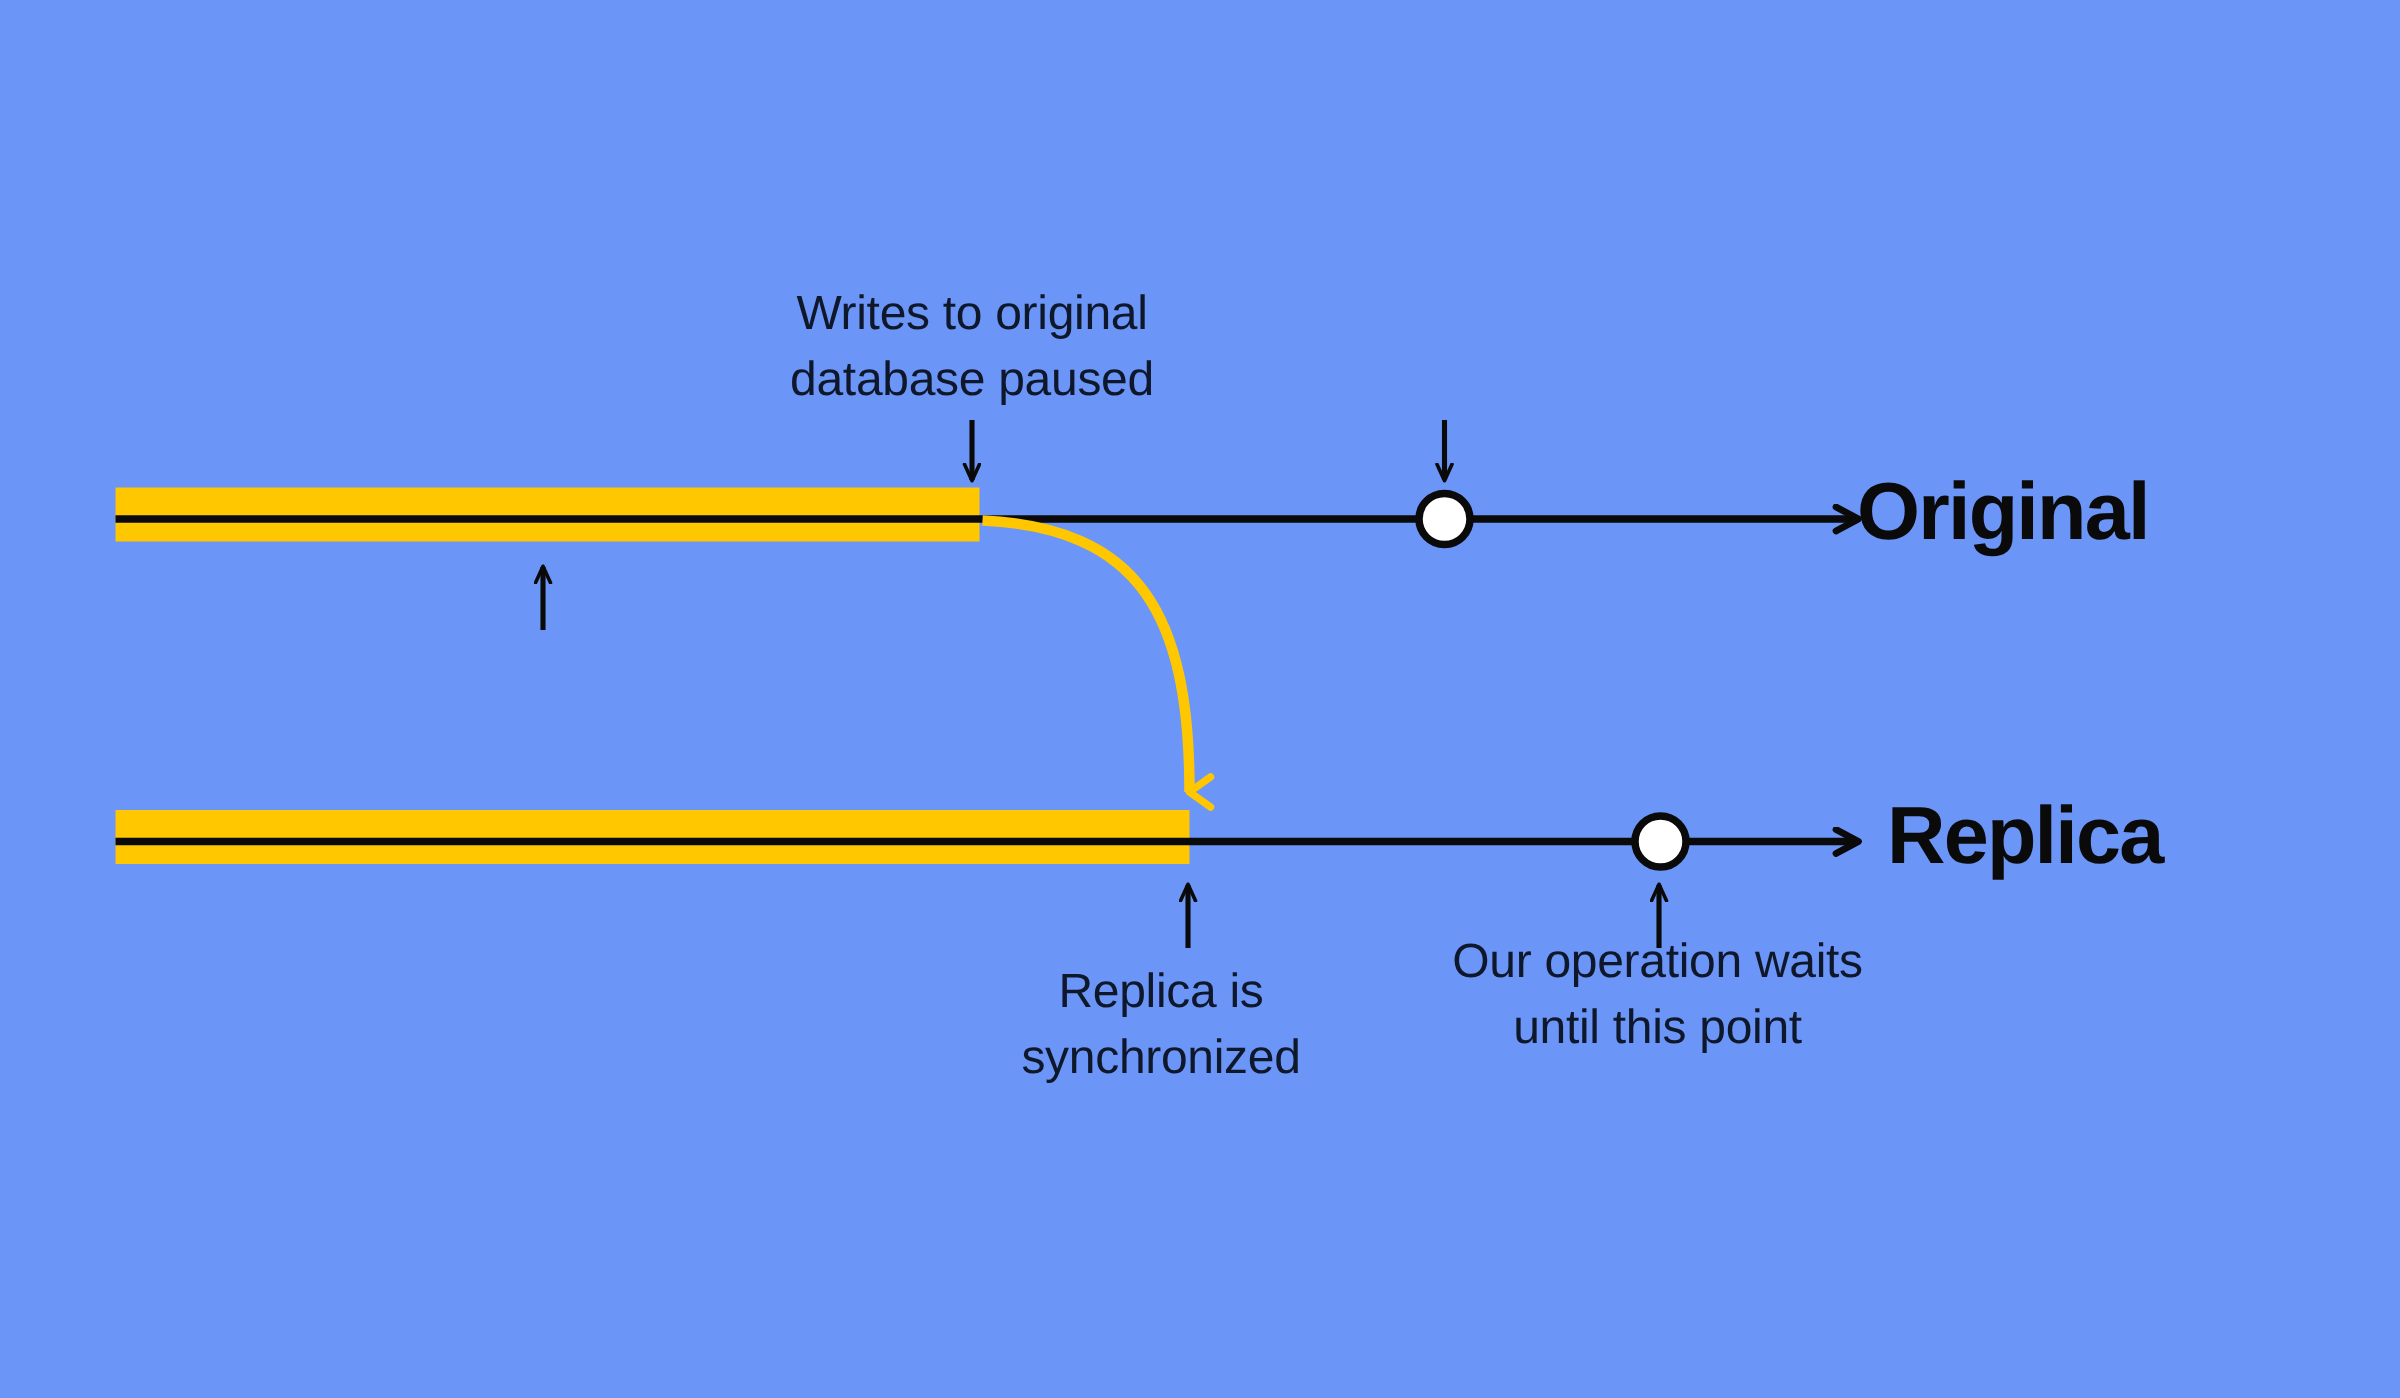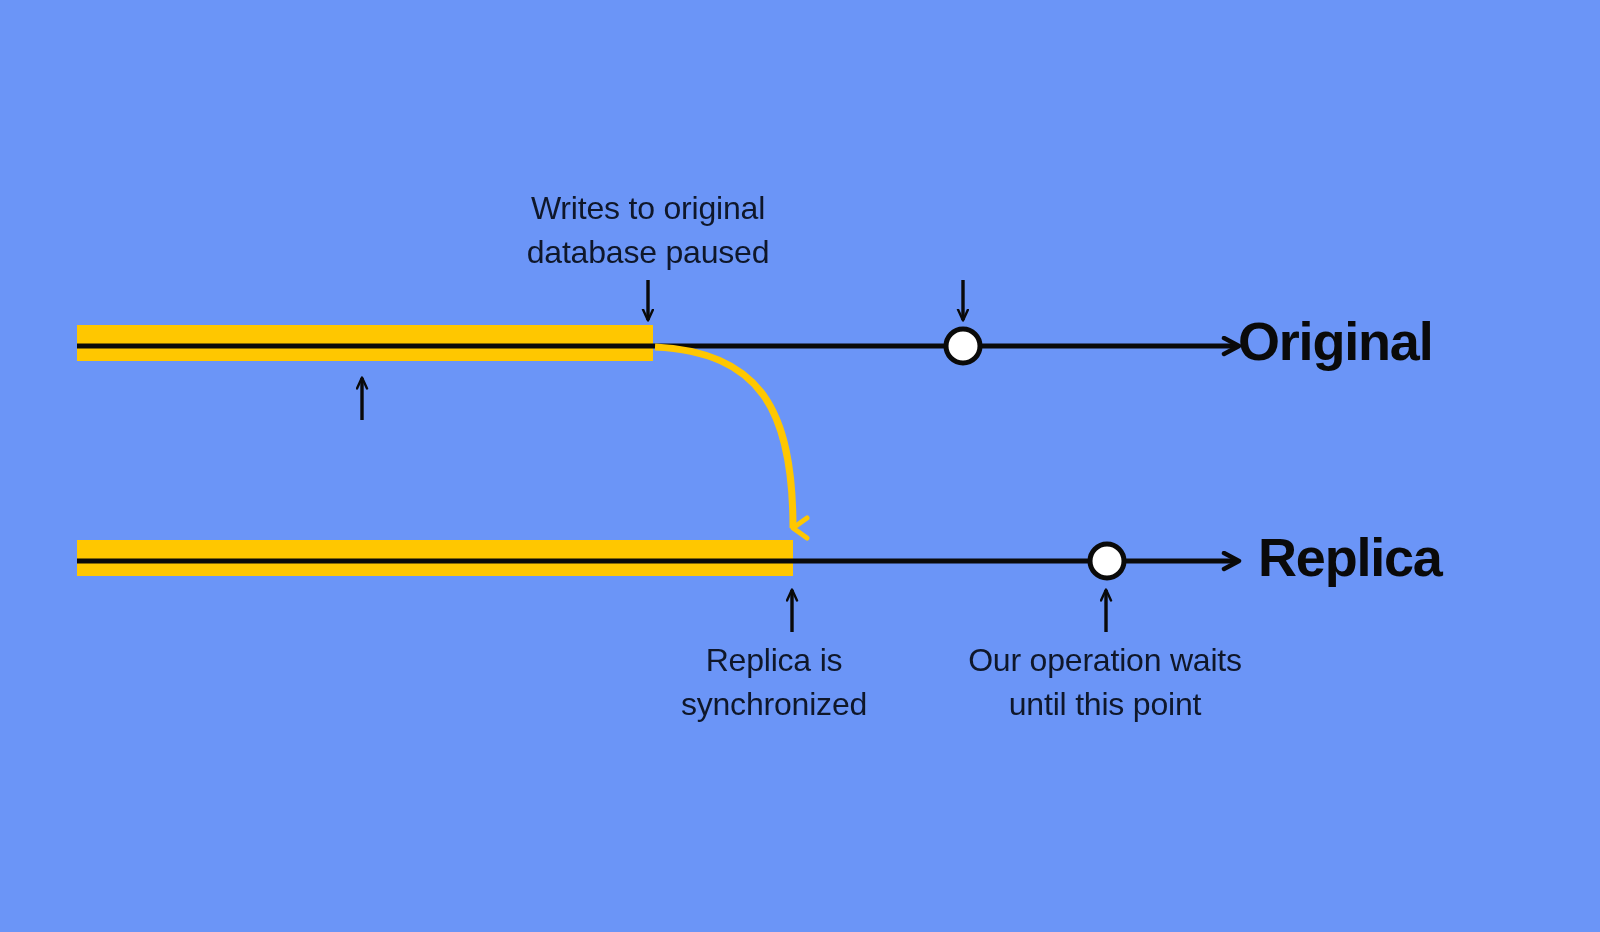--- a/index.html
+++ b/index.html
@@ -44,21 +44,21 @@
     line-height: 58px;
     font-weight: 700;
     letter-spacing: -1.2px;
     white-space: nowrap;
   }
   
   #anno-writes-paused { left: 448px; top: 186px; width: 400px; }
   #anno-get-lsn       { left: 790px; top: 186px; width: 346px; }
   #anno-ongoing       { left: 162px; top: 418px; width: 400px; }
   #anno-replica-sync  { left: 624px; top: 638px; width: 300px; text-align: center; }
-  #anno-op-waits      { left: 940px; top: 638px; width: 330px; text-align: center; }
+  #anno-op-waits      { left: 940px; top: 618px; width: 330px; text-align: center; }
   #lane-label-original { left: 1198px; top: 312px; margin-left: 40px; }
   #lane-label-replica  { left: 1258px; top: 528px; }
 </style>
 </head>
 <body>
 
 <div id="canvas">
 
   <svg id="diagram-svg" viewBox="0 0 1600 932">
     <defs>

